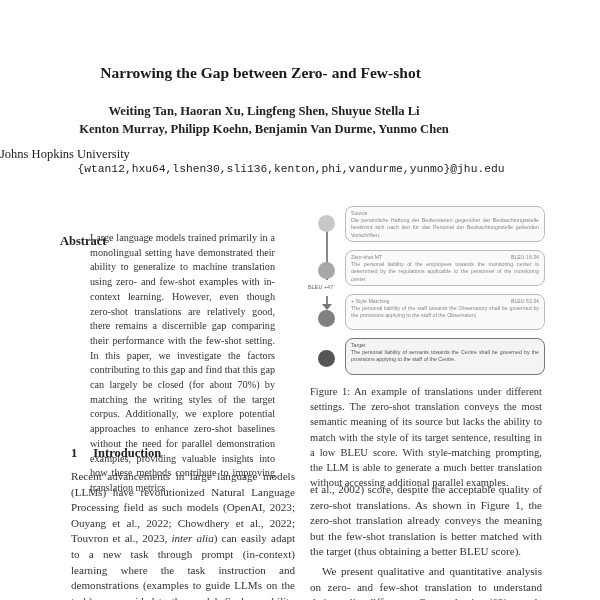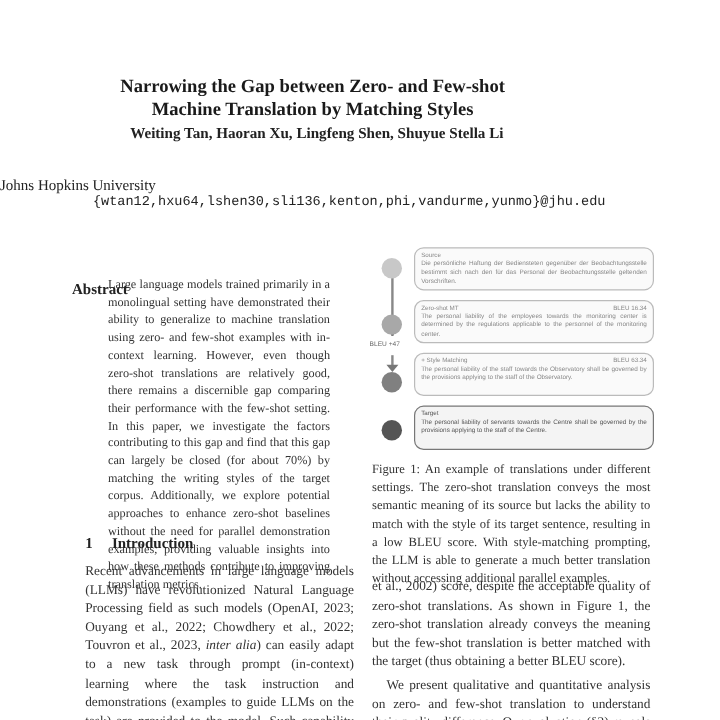--- a/index.html
+++ b/index.html
@@ -28,25 +28,25 @@
   .box { position: absolute; left: 40px; width: 200px; border: 1px solid #bbb; border-radius: 8px; background: #fafafa; font-family: "Liberation Sans", "DejaVu Sans", sans-serif; font-size: 5.3px; line-height: 7.2px; padding: 3px 5px; box-sizing: border-box; color: #888; }
   .box .label { display: flex; justify-content: space-between; font-size: 5.2px; }
   .box .text { text-align: justify; }
   .box.target { border: 1.2px solid #777; background: #f4f4f4; color: #555; }
 </style>
 </head>
 <body>
 
 <div class="title">
   <div>Narrowing the Gap between Zero- and Few-shot</div>
-  <div>Machine Translation by Matching Styles</div>
 </div>
 
 <div class="authors">
   <div>Weiting Tan, Haoran Xu, Lingfeng Shen, Shuyue Stella Li</div>
+  <div>Kenton Murray, Philipp Koehn, Benjamin Van Durme, Yunmo Chen</div>
 </div>
 
 <div class="affil">Johns Hopkins University</div>
 <div class="email">{wtan12,hxu64,lshen30,sli136,kenton,phi,vandurme,yunmo}@jhu.edu</div>
 
 <div class="abs-head">Abstract</div>
 <div class="abs-body">Large language models trained primarily in a monolingual setting have demonstrated their ability to generalize to machine translation using zero- and few-shot examples with in-context learning. However, even though zero-shot translations are relatively good, there remains a discernible gap comparing their performance with the few-shot setting. In this paper, we investigate the factors contributing to this gap and find that this gap can largely be closed (for about 70%) by matching the writing styles of the target corpus. Additionally, we explore potential approaches to enhance zero-shot baselines without the need for parallel demonstration examples, providing valuable insights into how these methods contribute to improving translation metrics.</div>
 
 <div class="sec-head">
   <span class="num">1</span><span>Introduction</span>

